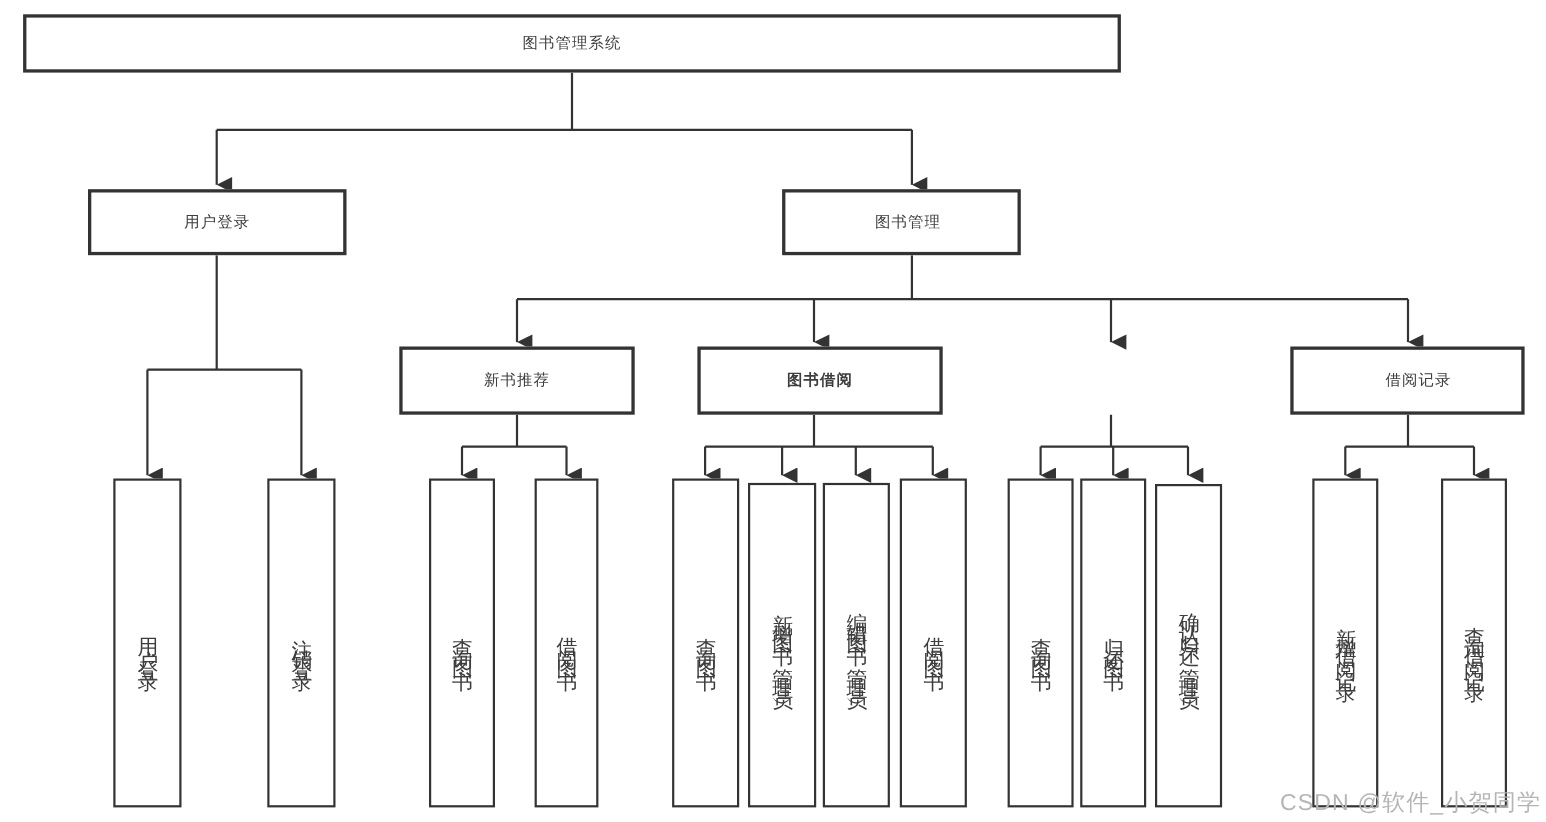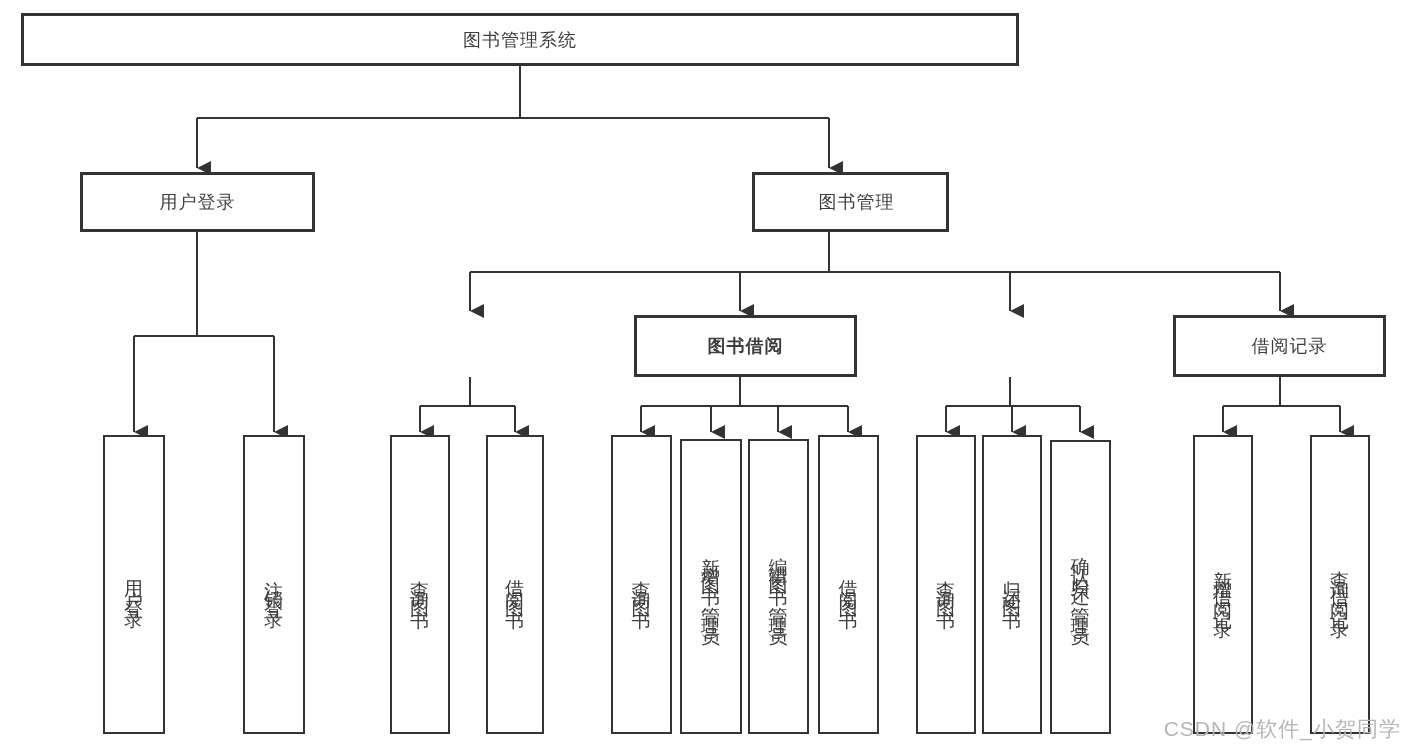--- a/index.html
+++ b/index.html
@@ -17,21 +17,21 @@
     color:var(--text);
     overflow:hidden;
   }
   .wires{position:absolute;left:0;top:0;width:1405px;height:747px;}
   .box{
     position:absolute;
     box-sizing:border-box;
     background:#ffffff;
     border:3px solid var(--line);
     display:flex;align-items:center;justify-content:center;
-    font-size:18px;
+    font-size:14px;
     letter-spacing:1px;
     color:var(--text);
     z-index:2;
   }
   .box.leaf{
     border-width:2px;
     font-size:19px;
   }
   .leaf .vtext{
     writing-mode:vertical-rl;
@@ -97,24 +97,27 @@
     </g>
   </svg>
 
   <div class="box" style="left:21px;top:13px;width:998px;height:53px;">
     <span>图书管理系统</span>
   </div>
 
   <div class="box" style="left:80px;top:172px;width:235px;height:60px;">
     <span>用户登录</span>
   </div>
-  <div class="box" style="left:752px;top:172px;width:197px;height:60px;padding-left:12px;">
+  <div class="box" style="left:711px;top:172px;width:217px;height:60px;padding-left:12px;">
     <span>图书管理</span>
   </div>
 
+  <div class="box" style="left:363px;top:315px;width:214px;height:62px;">
+    <span>新书推荐</span>
+  </div>
   <div class="box" style="left:634px;top:315px;width:223px;height:62px;font-weight:bold;">
     <span>图书借阅</span>
   </div>
   <div class="box" style="left:1173px;top:315px;width:213px;height:62px;padding-left:20px;">
     <span>借阅记录</span>
   </div>
 
   <div class="box leaf" style="left:103px;top:435px;width:62px;height:299px;">
     <span class="vtext">用户登录</span>
   </div>

